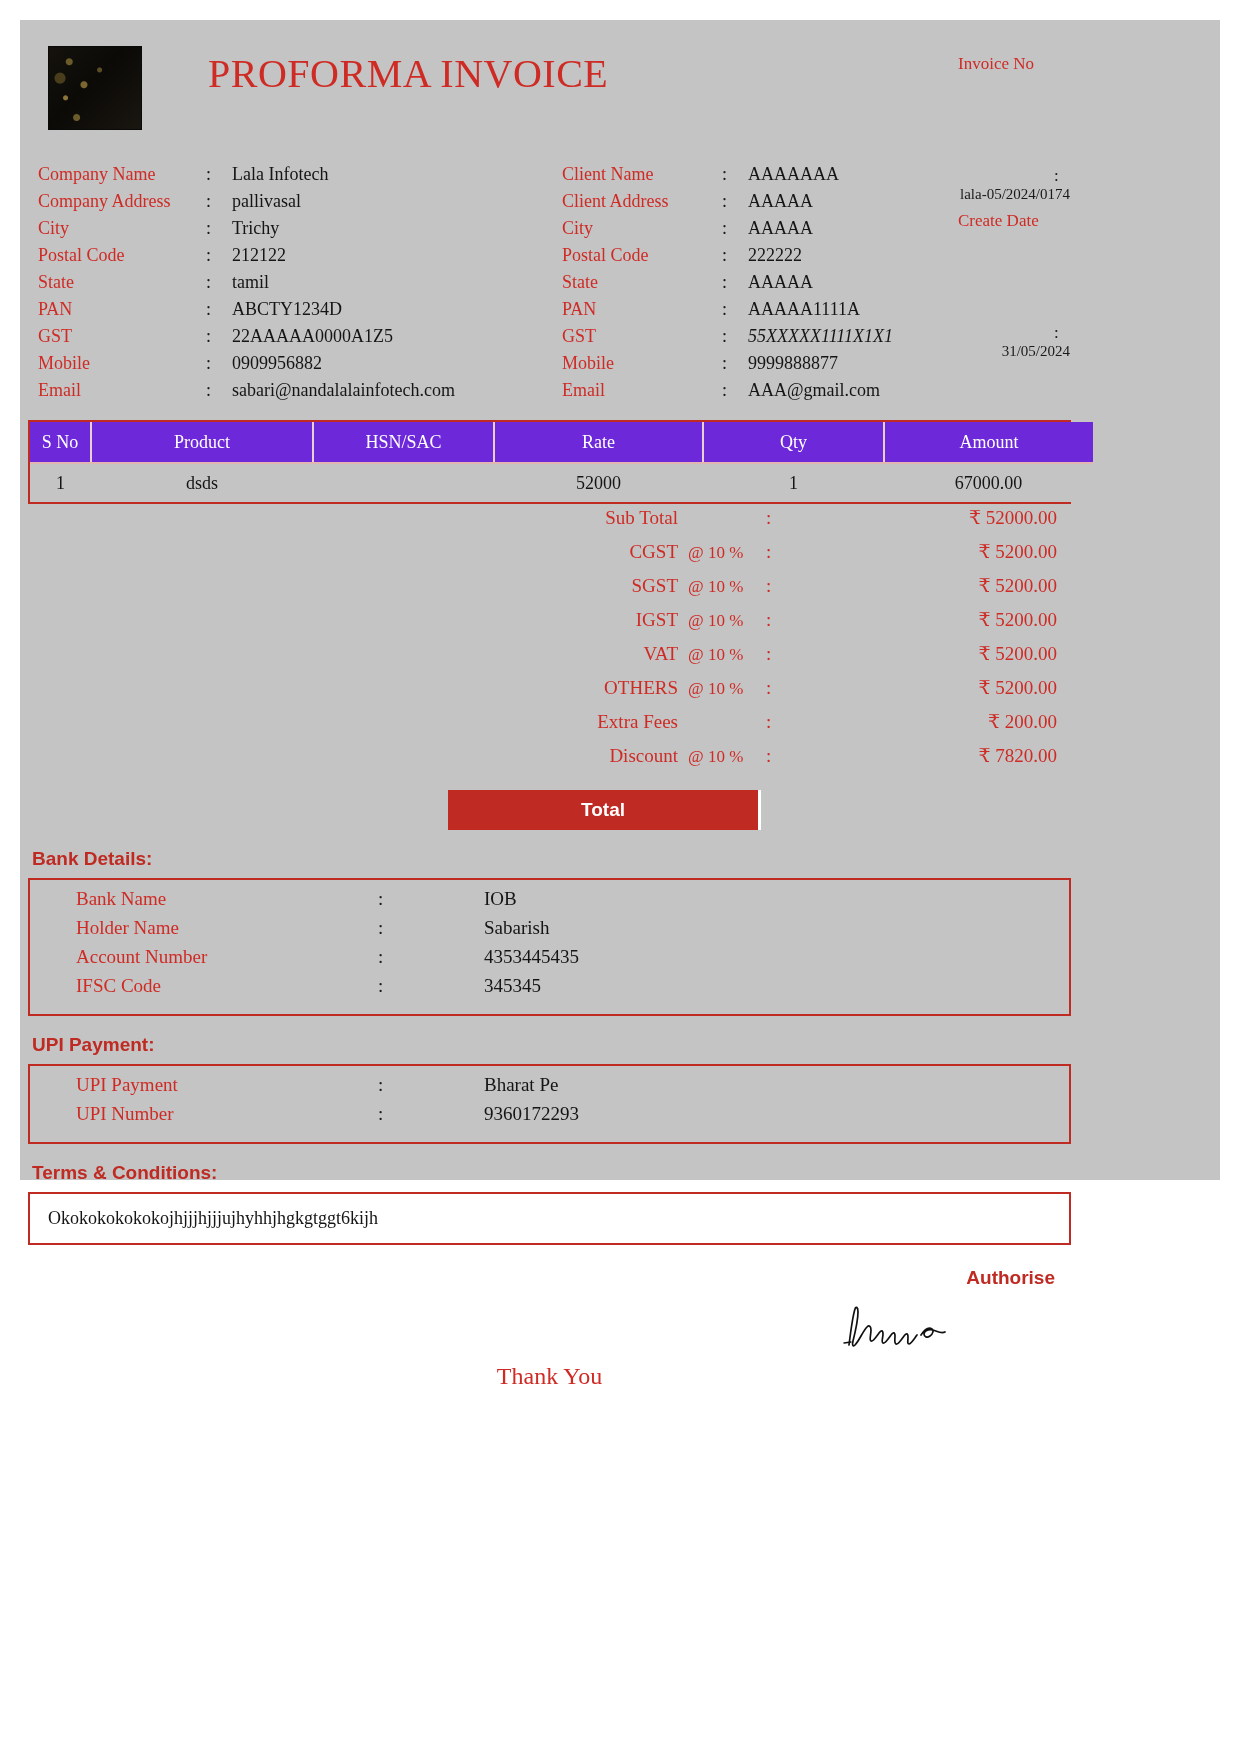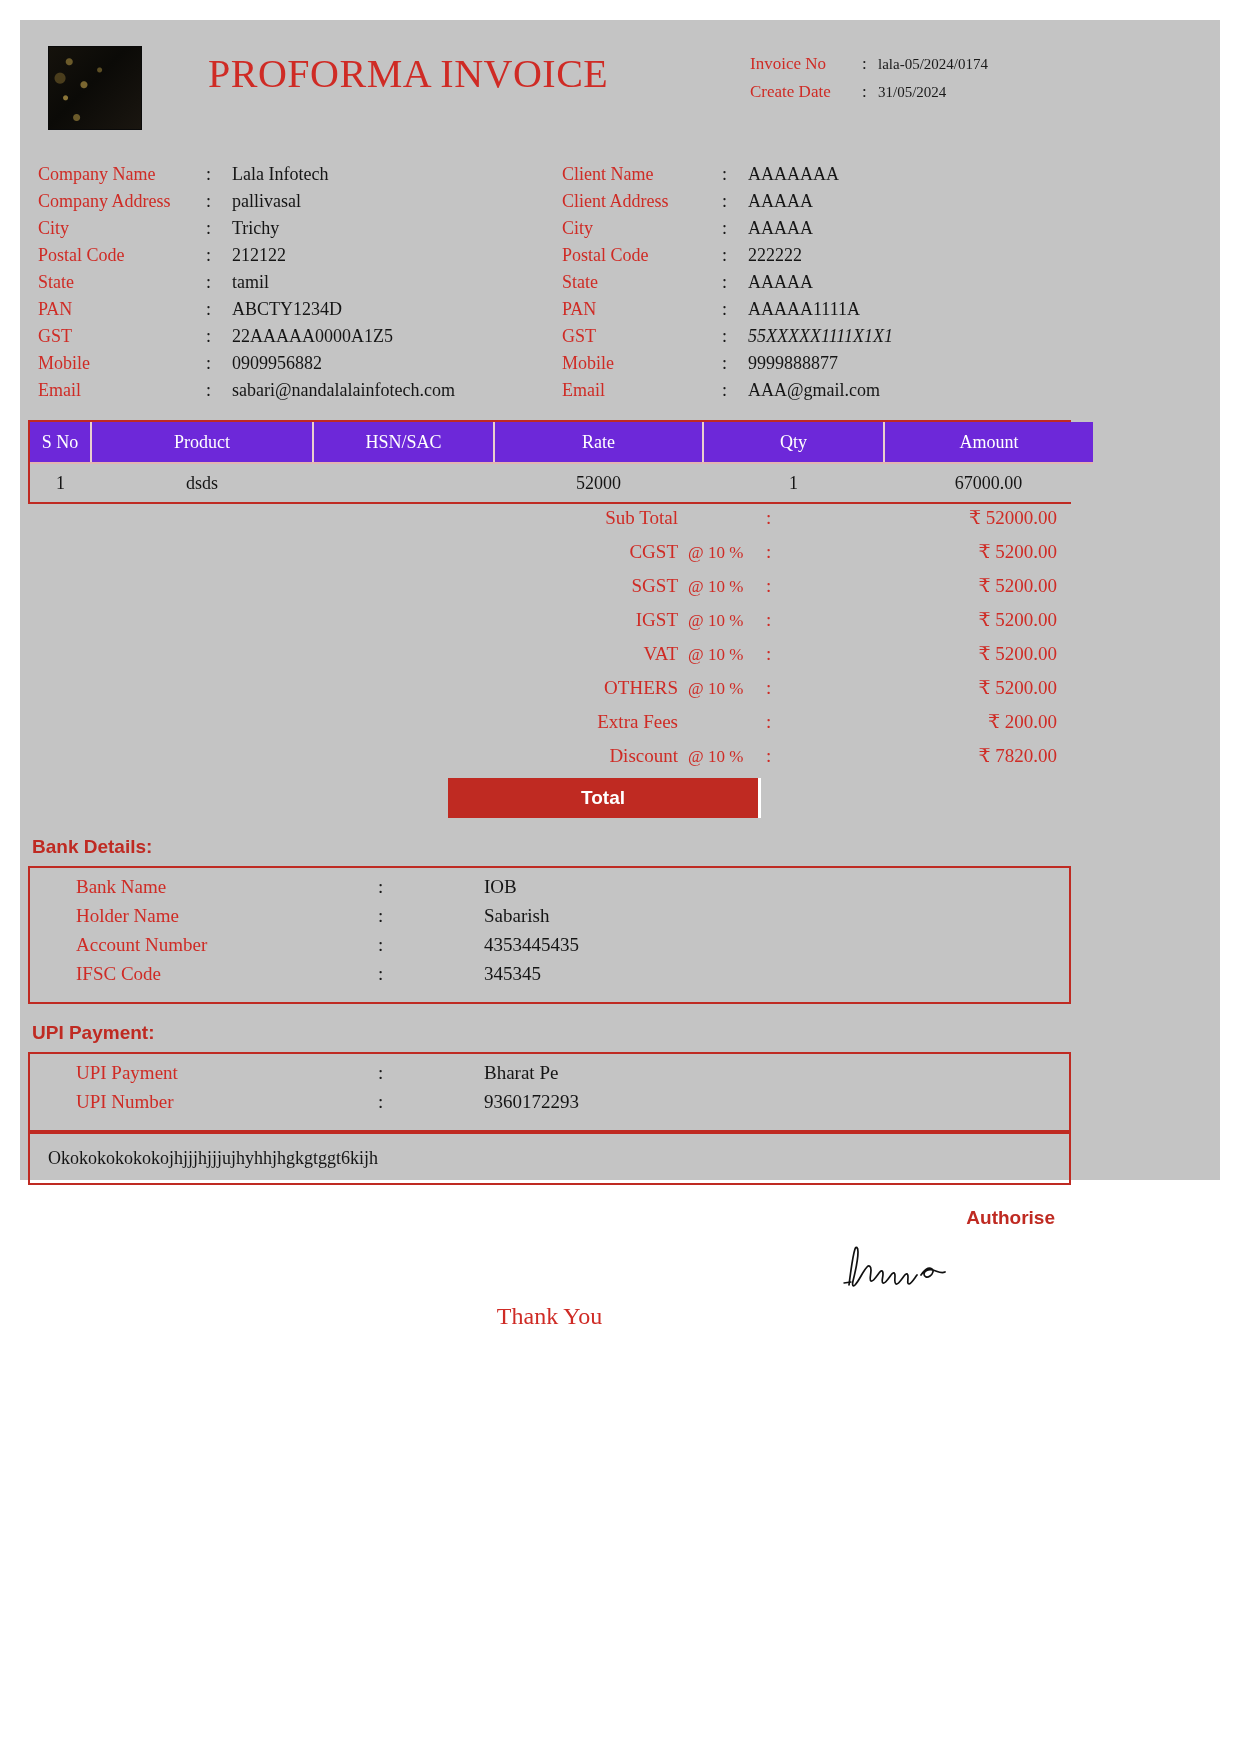--- a/index.html
+++ b/index.html
@@ -62,23 +62,24 @@
     white-space: nowrap;
   }
   .meta {
     position: absolute;
     right: 42px;
     top: 26px;
     width: 320px;
   }
   .meta-row {
     display: flex;
-    align-items: center;
+    align-items: flex-end;
     margin-bottom: 8px;
     font-size: 17px;
+    flex-direction: column;
   }
   .meta-label {
     color: #cf2b25;
     width: 112px;
     flex: 0 0 112px;
     white-space: nowrap;
   }
   .meta-colon {
     color: #1a1a1a;
     width: 16px;
@@ -191,21 +192,21 @@
   }
   .s-amount {
     flex: 1 1 auto;
     text-align: right;
     padding-right: 14px;
     box-sizing: border-box;
   }
 
   .total-row {
     display: flex;
-    margin-top: 0;
+    margin-top: 12px;
     margin-left: 420px;
     width: 623px;
   }
   .total-label {
     background: #bf2a22;
     color: #ffffff;
     font-family: "Liberation Sans", sans-serif;
     font-weight: bold;
     font-size: 19px;
     width: 313px;
@@ -534,20 +535,21 @@
           <span class="dcolon">:</span>
           <span class="dvalue">Bharat Pe</span>
         </div>
       <div class="drow">
           <span class="dlabel">UPI Number</span>
           <span class="dcolon">:</span>
           <span class="dvalue">9360172293</span>
         </div>
     </div>
 
+    <div class="section-title">Terms &amp; Conditions:</div>
     <div class="terms-box">Okokokokokokojhjjjhjjjujhyhhjhgkgtggt6kijh</div>
 
     <div class="authorise">Authorise</div>
     <div class="sign-wrap">
       <div class="sign">
         <svg width="120" height="52" viewBox="0 0 120 52" aria-hidden="true">
           <path d="M8 46 C10 30 12 16 14 10 C15 7 17 8 17 13 C17 22 14 34 12 42 C11 46 12 48 14 46 C18 42 22 32 26 28 C28 26 30 27 30 31 C30 36 28 41 30 42 C32 43 35 38 38 34 C40 31 42 31 42 35 C42 39 40 43 42 44 C44 45 47 40 50 36 C52 33 54 33 54 37 C54 41 53 44 55 45 C57 46 60 41 63 37 C65 34 67 34 67 38 C67 42 66 45 68 45 C70 45 73 40 76 36" fill="none" stroke="#101010" stroke-width="1.7" stroke-linecap="round"></path>
           <path d="M80 36 C84 30 88 28 91 30 C93 31 92 35 89 37 C86 39 83 38 83 35 C83 32 87 30 92 31 C96 32 100 35 104 33" fill="none" stroke="#101010" stroke-width="1.7" stroke-linecap="round"></path>
           <path d="M3 44 L10 43" fill="none" stroke="#101010" stroke-width="1.4" stroke-linecap="round"></path>
         </svg>

